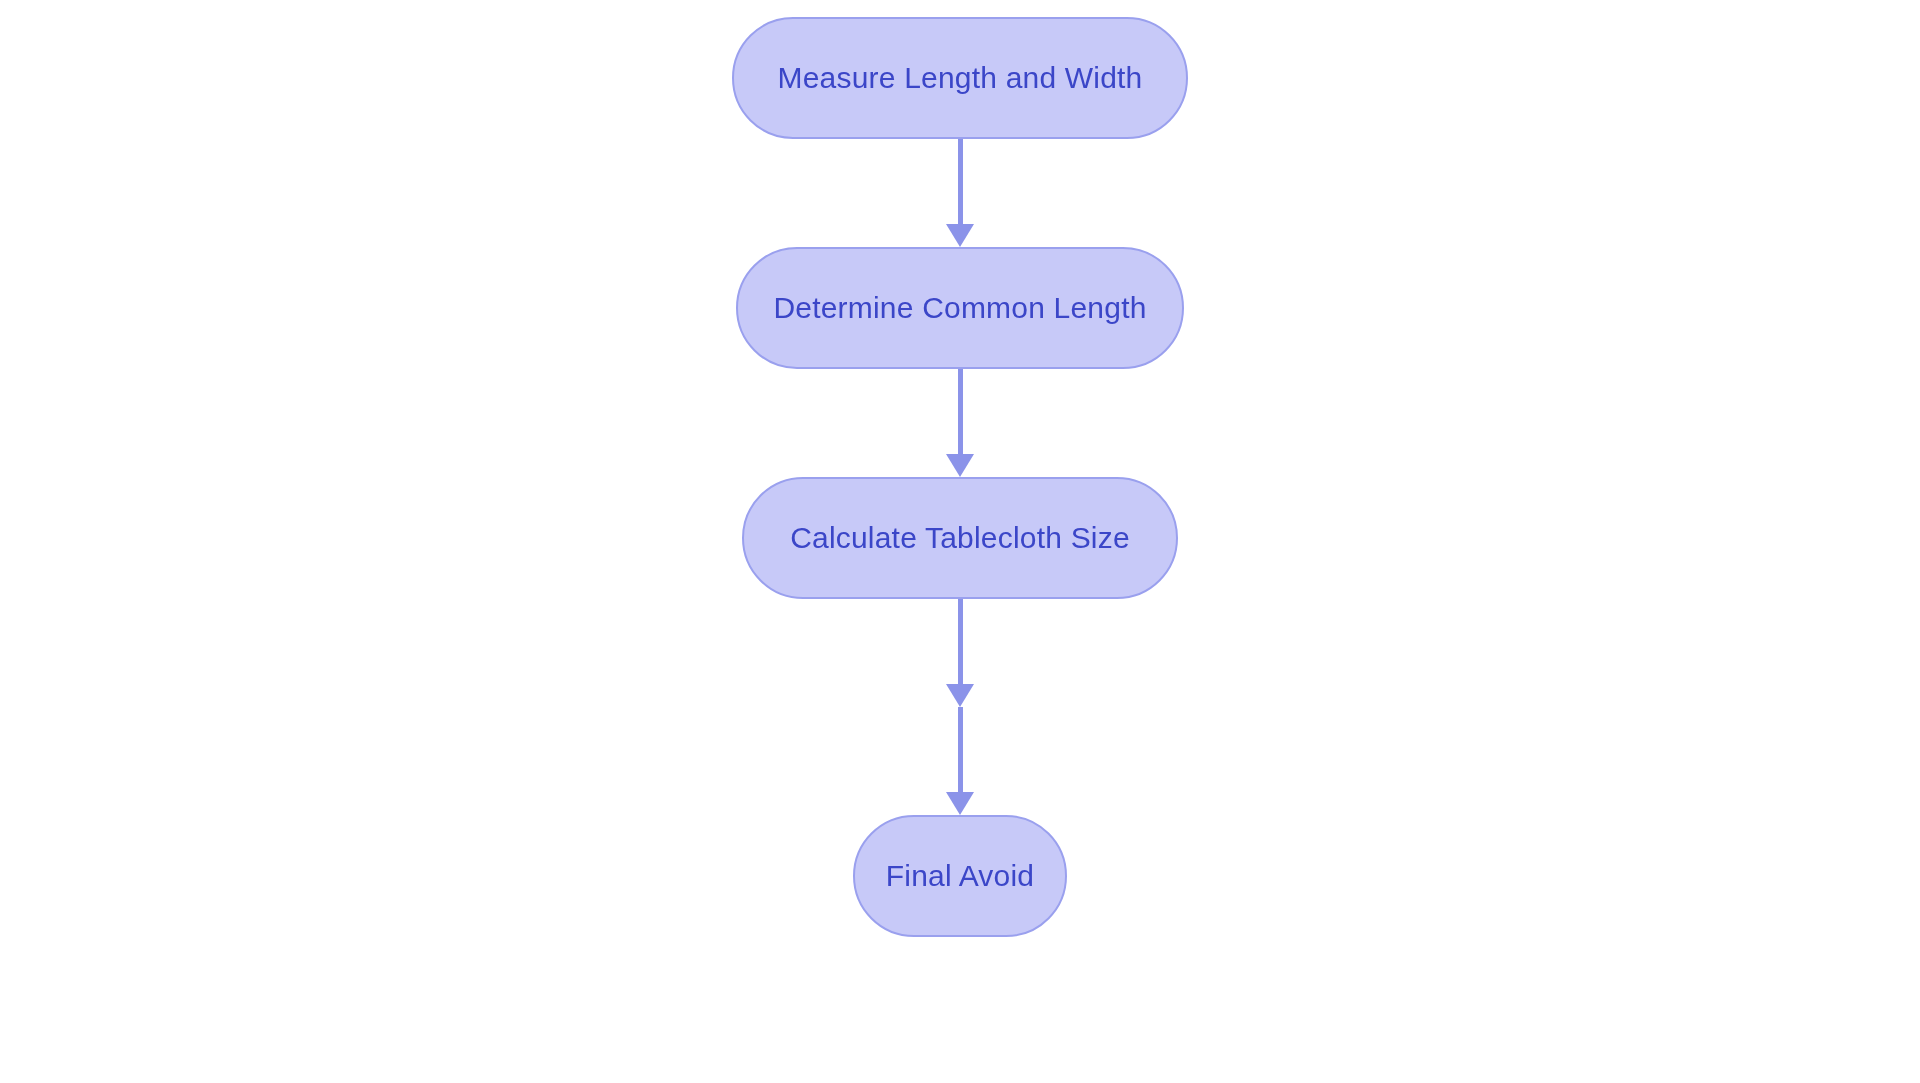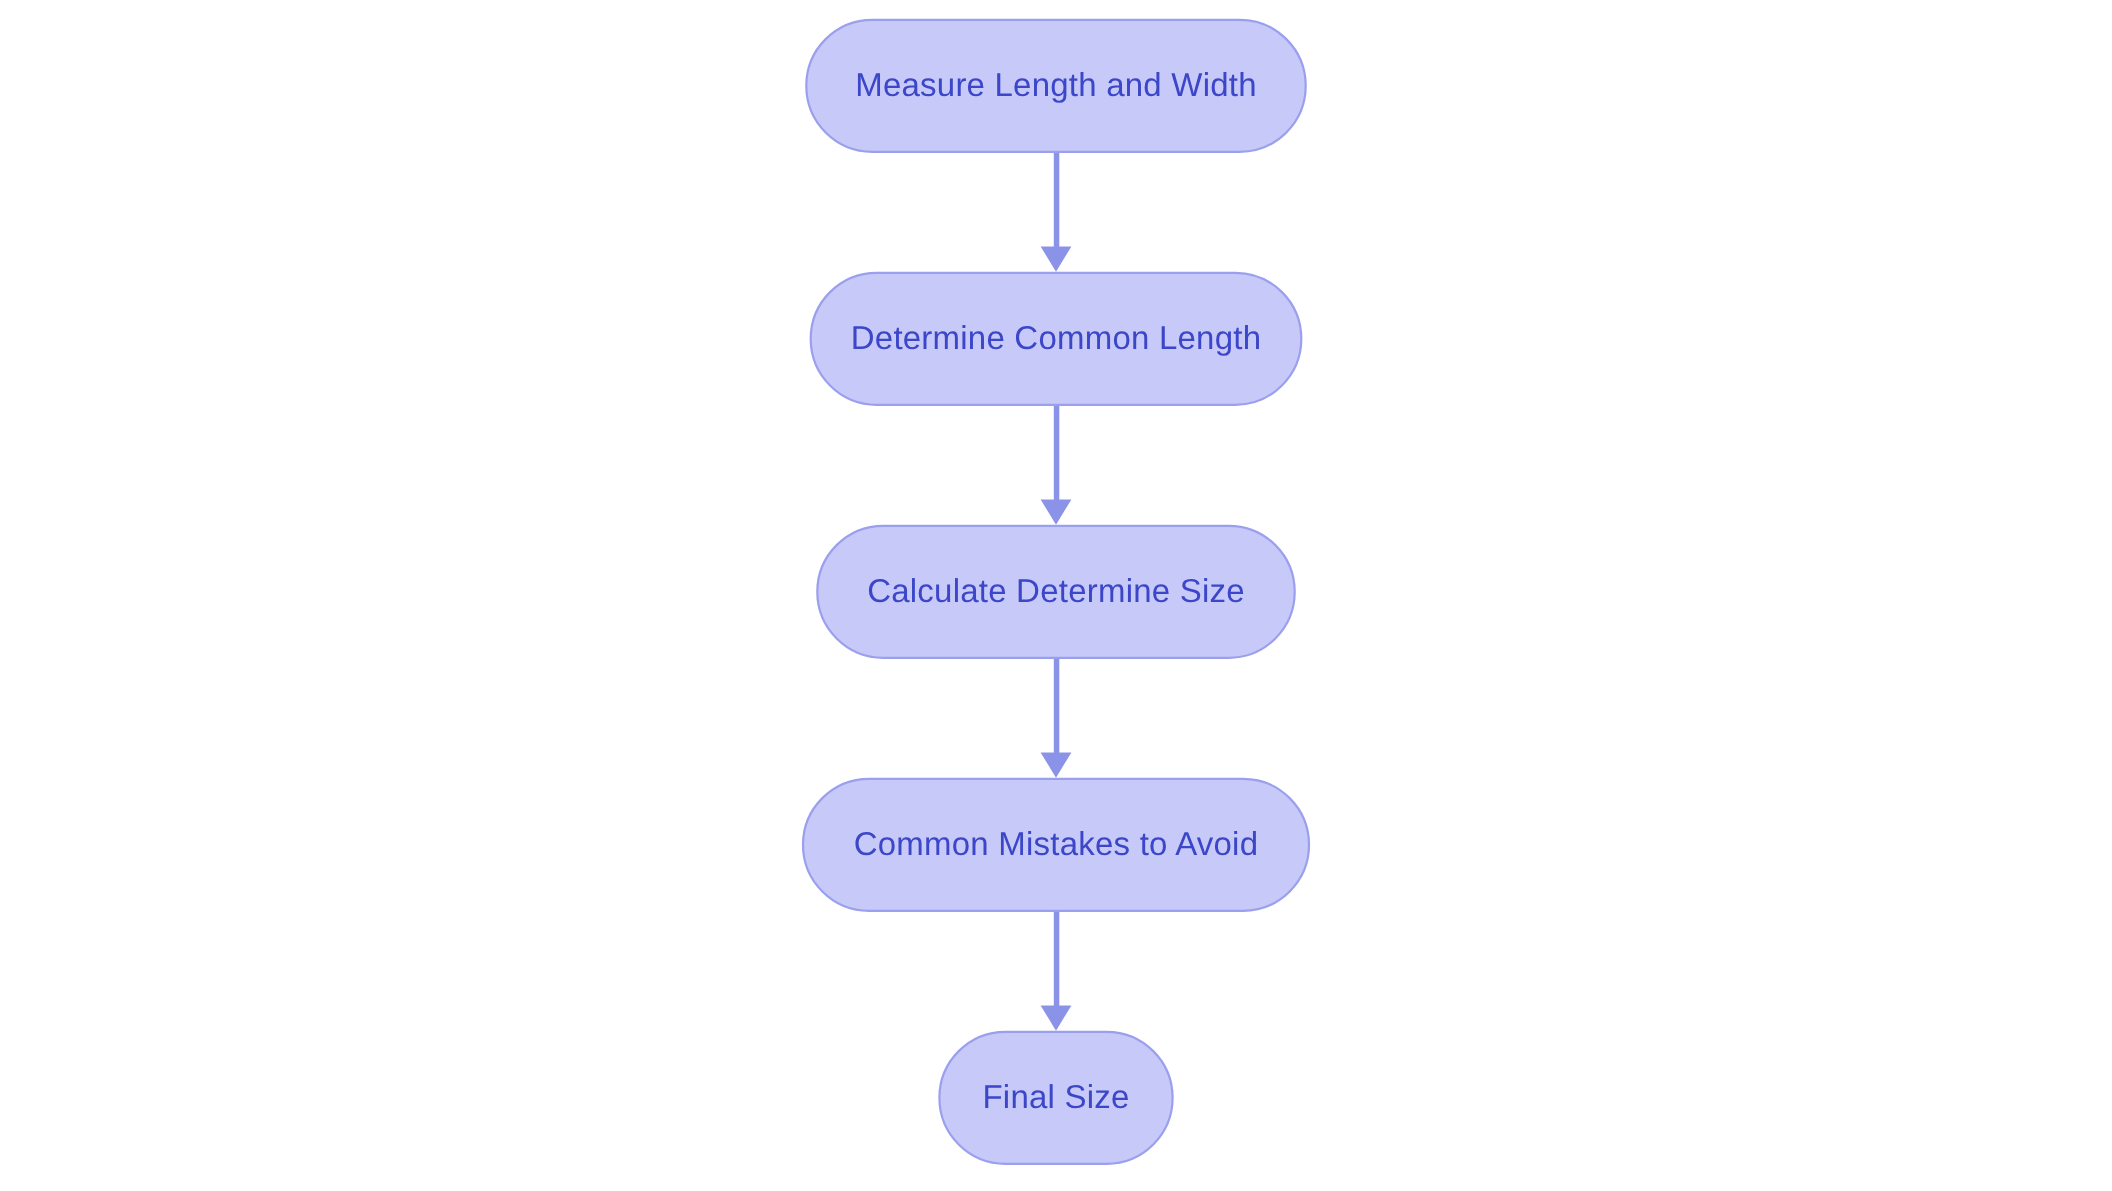--- a/index.html
+++ b/index.html
@@ -84,34 +84,31 @@
   <div class="node w2">
     <span>Determine Common Length</span>
   </div>
 
   <div class="connector">
     <div class="shaft"></div>
     <div class="head"></div>
   </div>
 
   <div class="node w3">
-    <span>Calculate Determine Size</span>
+    <span>Calculate Tablecloth Size</span>
   </div>
 
   <div class="connector">
     <div class="shaft"></div>
     <div class="head"></div>
   </div>
 
-  <div class="node w4">
-    <span>Common Mistakes to Avoid</span>
-  </div>
 
   <div class="connector">
     <div class="shaft"></div>
     <div class="head"></div>
   </div>
 
   <div class="node w5">
-    <span>Final Size</span>
+    <span>Final Avoid</span>
   </div>
 
 </div>
 
 </body></html>

